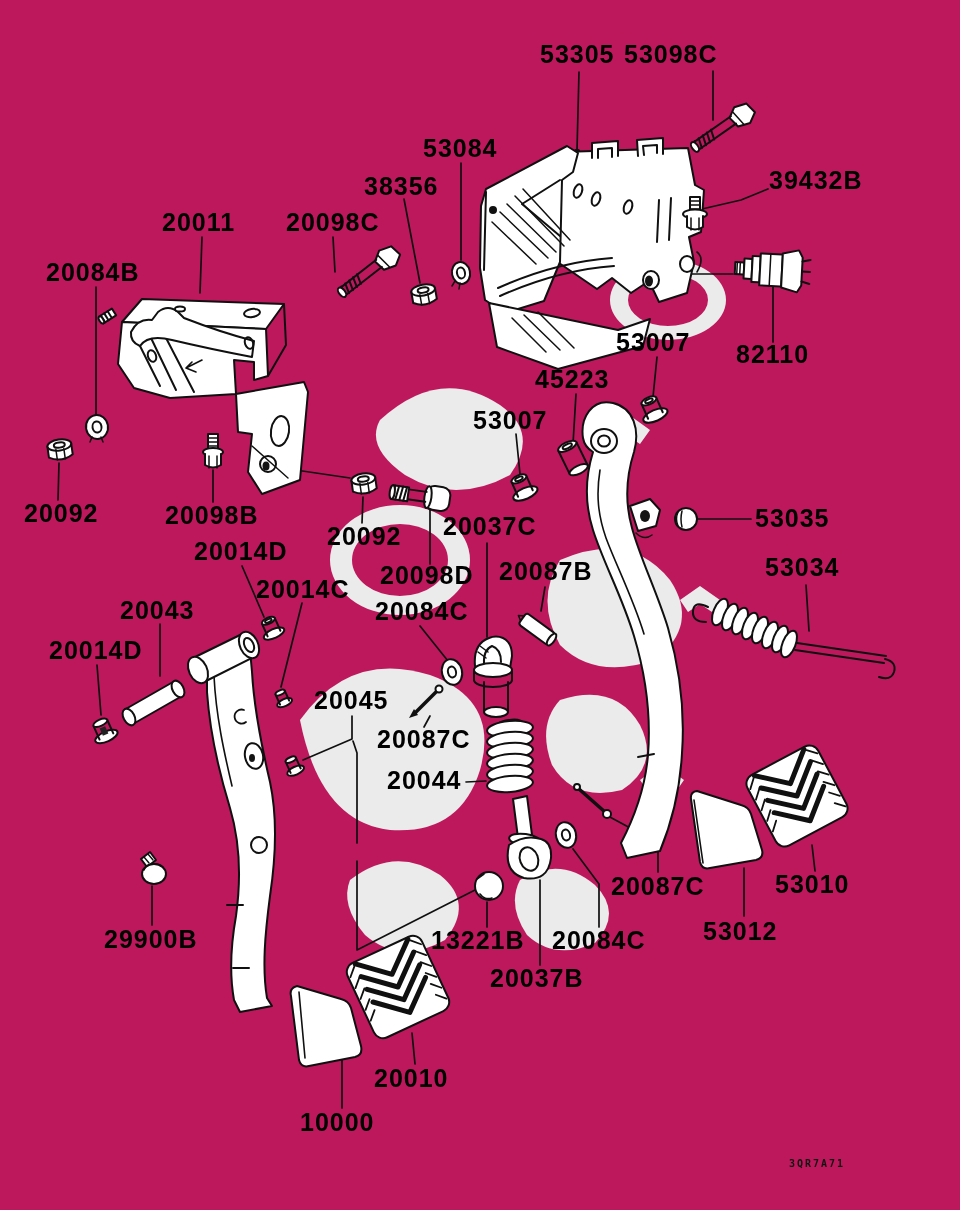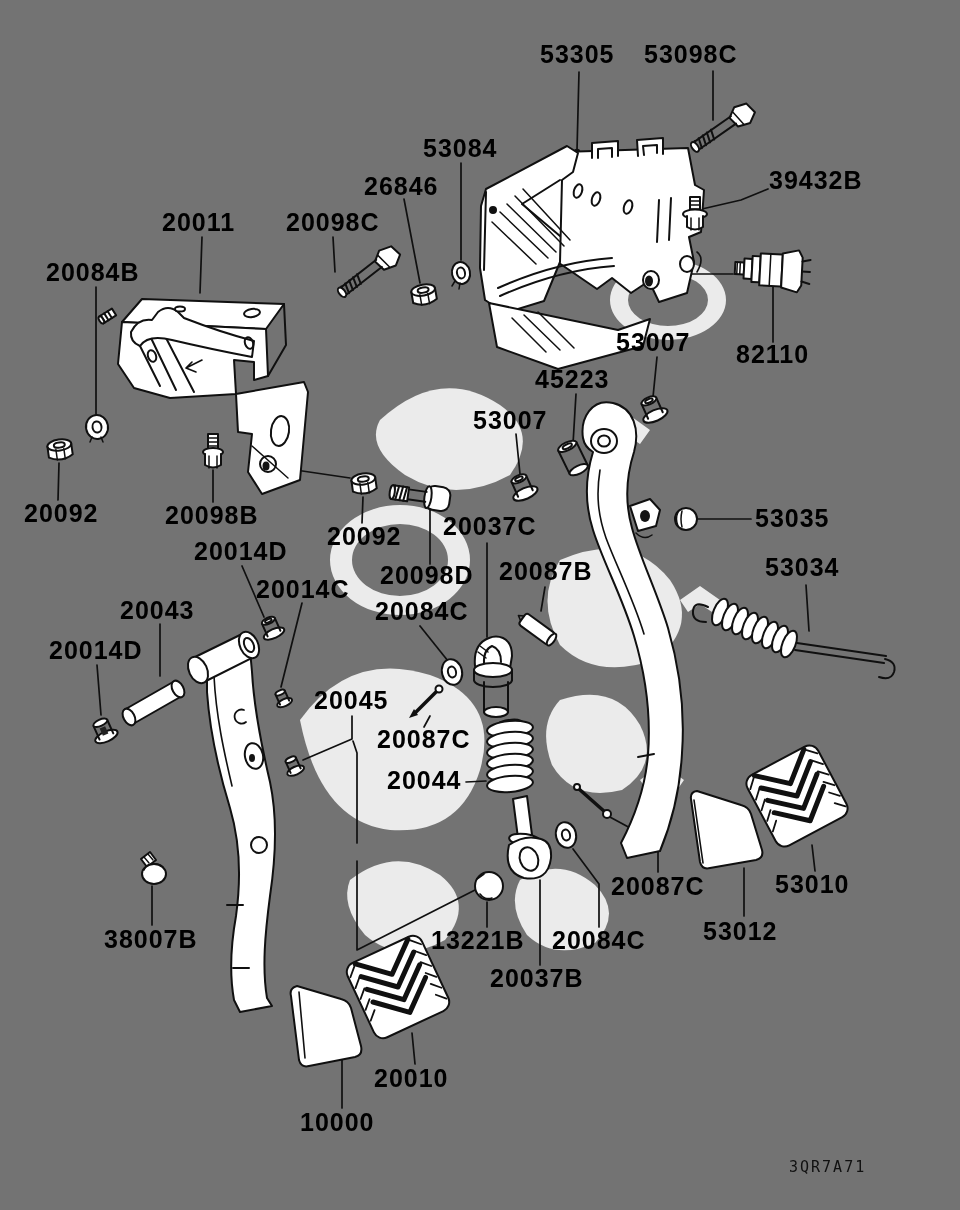--- a/index.html
+++ b/index.html
@@ -1,22 +1,22 @@
 <!DOCTYPE html>
 <html><head>
 <meta charset="utf-8">
 <style>
   html,body{margin:0;padding:0;background:#fff;}
-  .stage{position:relative;width:960px;height:1210px;background:#737373;overflow:hidden;
+  .stage{position:relative;width:960px;height:1210px;background:#be185d;overflow:hidden;
          font-family:"Liberation Sans",sans-serif;}
   .stage svg{position:absolute;left:0;top:0;}
   .lbl{position:absolute;font-weight:bold;font-size:25px;line-height:1;
        letter-spacing:1px;color:#000;white-space:nowrap;
        font-family:"Liberation Sans",sans-serif;}
-  .code{position:absolute;font-weight:normal;font-size:15px;letter-spacing:2px;
+  .code{position:absolute;font-weight:bold;font-size:10px;letter-spacing:2px;
         color:#111;font-family:"DejaVu Sans Mono",monospace;}
 </style>
 </head>
 <body>
 
 <div class="stage">
 
 <svg width="960" height="1210" viewBox="0 0 960 1210">
 
   <g fill="#ebebeb" stroke="none">
@@ -388,23 +388,23 @@
       <path d="M141,859 l9,-7 l6,8 l-9,7 z" fill="#fff"></path>
       <path d="M144,857 l5,6 M148,854 l5,6" stroke-width="1.4"></path>
       <ellipse cx="154" cy="874" rx="12" ry="10" fill="#fff"></ellipse>
       <path d="M144,870 A11,9 0 0 1 163,867" stroke-width="1.5"></path>
     </g>
 
   </g>
 </svg>
 
 <div class="lbl" style="left:540px;top:42px">53305</div>
-<div class="lbl" style="left:644px;top:42px">53098C</div>
+<div class="lbl" style="left:624px;top:42px">53098C</div>
 <div class="lbl" style="left:423px;top:136px">53084</div>
-<div class="lbl" style="left:364px;top:174px">26846</div>
+<div class="lbl" style="left:364px;top:174px">38356</div>
 <div class="lbl" style="left:769px;top:168px">39432B</div>
 <div class="lbl" style="left:162px;top:210px">20011</div>
 <div class="lbl" style="left:286px;top:210px">20098C</div>
 <div class="lbl" style="left:46px;top:260px">20084B</div>
 <div class="lbl" style="left:616px;top:330px">53007</div>
 <div class="lbl" style="left:736px;top:342px">82110</div>
 <div class="lbl" style="left:535px;top:367px">45223</div>
 <div class="lbl" style="left:473px;top:408px">53007</div>
 <div class="lbl" style="left:24px;top:501px">20092</div>
 <div class="lbl" style="left:165px;top:503px">20098B</div>
@@ -420,20 +420,20 @@
 <div class="lbl" style="left:375px;top:599px">20084C</div>
 <div class="lbl" style="left:49px;top:638px">20014D</div>
 <div class="lbl" style="left:314px;top:688px">20045</div>
 <div class="lbl" style="left:377px;top:727px">20087C</div>
 <div class="lbl" style="left:387px;top:768px">20044</div>
 <div class="lbl" style="left:611px;top:874px">20087C</div>
 <div class="lbl" style="left:775px;top:872px">53010</div>
 <div class="lbl" style="left:431px;top:928px">13221B</div>
 <div class="lbl" style="left:552px;top:928px">20084C</div>
 <div class="lbl" style="left:703px;top:919px">53012</div>
-<div class="lbl" style="left:104px;top:927px">38007B</div>
+<div class="lbl" style="left:104px;top:927px">29900B</div>
 <div class="lbl" style="left:490px;top:966px">20037B</div>
 <div class="lbl" style="left:374px;top:1066px">20010</div>
 <div class="lbl" style="left:300px;top:1110px">10000</div>
 
 <div class="code" style="left:789px;top:1158px">3QR7A71</div>
 
 </div>
 
 </body></html>

